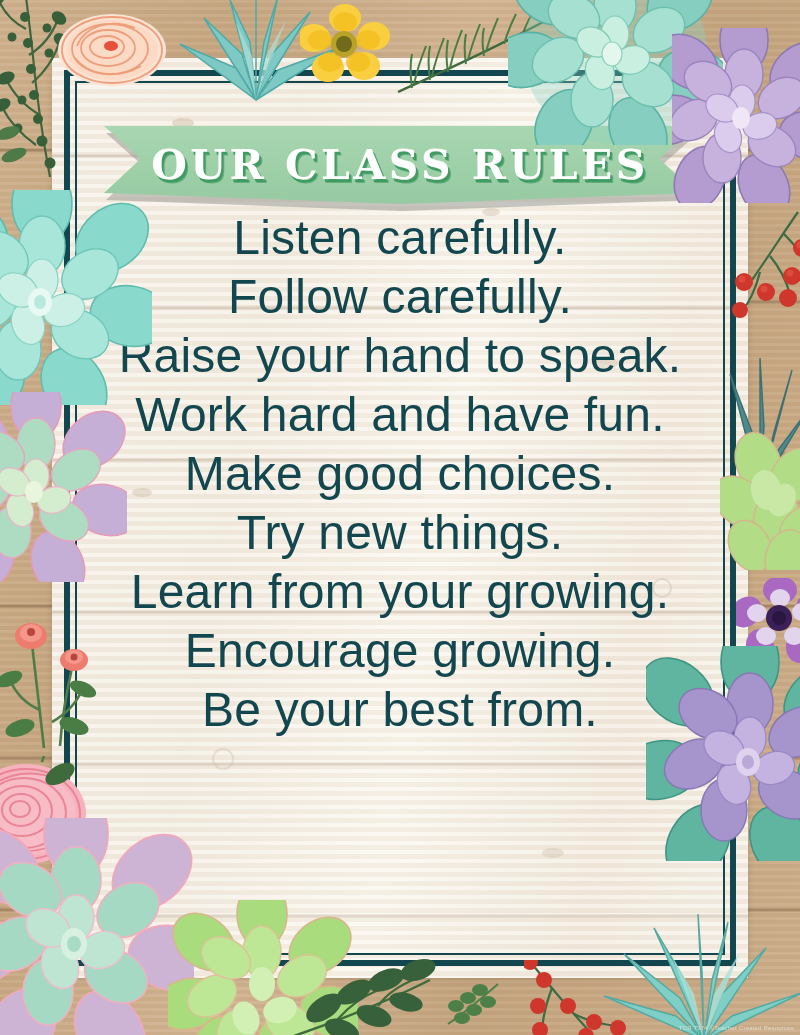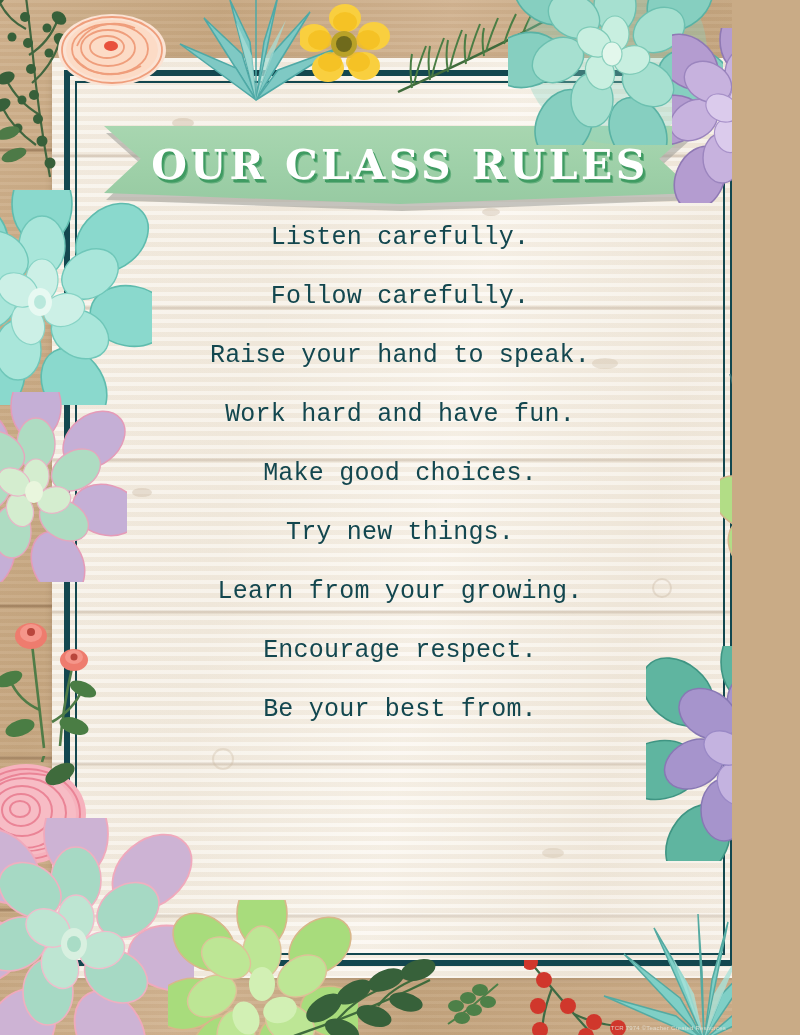--- a/index.html
+++ b/index.html
@@ -2,21 +2,21 @@
 <html><head>
 <meta charset="utf-8">
 <style>
   html,body{margin:0;padding:0;}
   body{
     width:800px;height:1035px;overflow:hidden;
     font-family:"Liberation Serif", serif;
     background:#c9ab86;
   }
   #poster{
-    position:relative;width:732px;height:1035px;overflow:hidden;
+    position:relative;width:800px;height:1035px;overflow:hidden;
     background:
       
       linear-gradient(to bottom,
         rgba(120,88,58,0) 0px, rgba(120,88,58,0) 148px,
         rgba(118,86,56,.45) 149px, rgba(118,86,56,.45) 151px,
         rgba(120,88,58,0) 152px, rgba(120,88,58,0) 300px,
         rgba(118,86,56,.40) 301px, rgba(118,86,56,.40) 303px,
         rgba(120,88,58,0) 304px, rgba(120,88,58,0) 452px,
         rgba(118,86,56,.40) 453px, rgba(118,86,56,.40) 455px,
         rgba(120,88,58,0) 456px, rgba(120,88,58,0) 604px,
@@ -91,23 +91,23 @@
     padding-bottom:6px;
     white-space:nowrap;
   }
 
   
   #rules{
     position:absolute;left:88px;top:208px;width:624px;
     text-align:center;
   }
   .rule{
-    font-family:Liberation Mono, monospace;
+    font-family:Liberation Sans, sans-serif;
     color:#13474f;
-    font-size:25px;
+    font-size:48px;
     line-height:59px;
     white-space:nowrap;
     letter-spacing:.2px;
   }
 
   
   #credit{
     position:absolute;right:6px;bottom:4px;
     font-family:"Liberation Sans", sans-serif;
     font-size:6px;color:#e7e2d6;opacity:.85;letter-spacing:.2px;
@@ -141,21 +141,21 @@
   </div>
 
   <div id="rules">
     <div class="rule">Listen carefully.</div>
     <div class="rule">Follow carefully.</div>
     <div class="rule">Raise your hand to speak.</div>
     <div class="rule">Work hard and have fun.</div>
     <div class="rule">Make good choices.</div>
     <div class="rule">Try new things.</div>
     <div class="rule">Learn from your growing.</div>
-    <div class="rule">Encourage respect.</div>
+    <div class="rule">Encourage growing.</div>
     <div class="rule">Be your best from.</div>
   </div>
 
   <svg class="deco" style="left:-8px;top:-5px;" width="130" height="185" viewBox="0 0 130 185">
     <g stroke="#41663f" stroke-width="2.2" fill="none">
       <path d="M58 182 C50 140 44 96 40 52 C38 34 36 18 34 2"></path>
       <path d="M44 150 C30 140 18 128 10 112"></path>
       <path d="M48 120 C34 112 22 100 14 84"></path>
       <path d="M40 88 C52 78 62 64 68 46"></path>
       <path d="M37 60 C50 52 60 40 66 24"></path>

